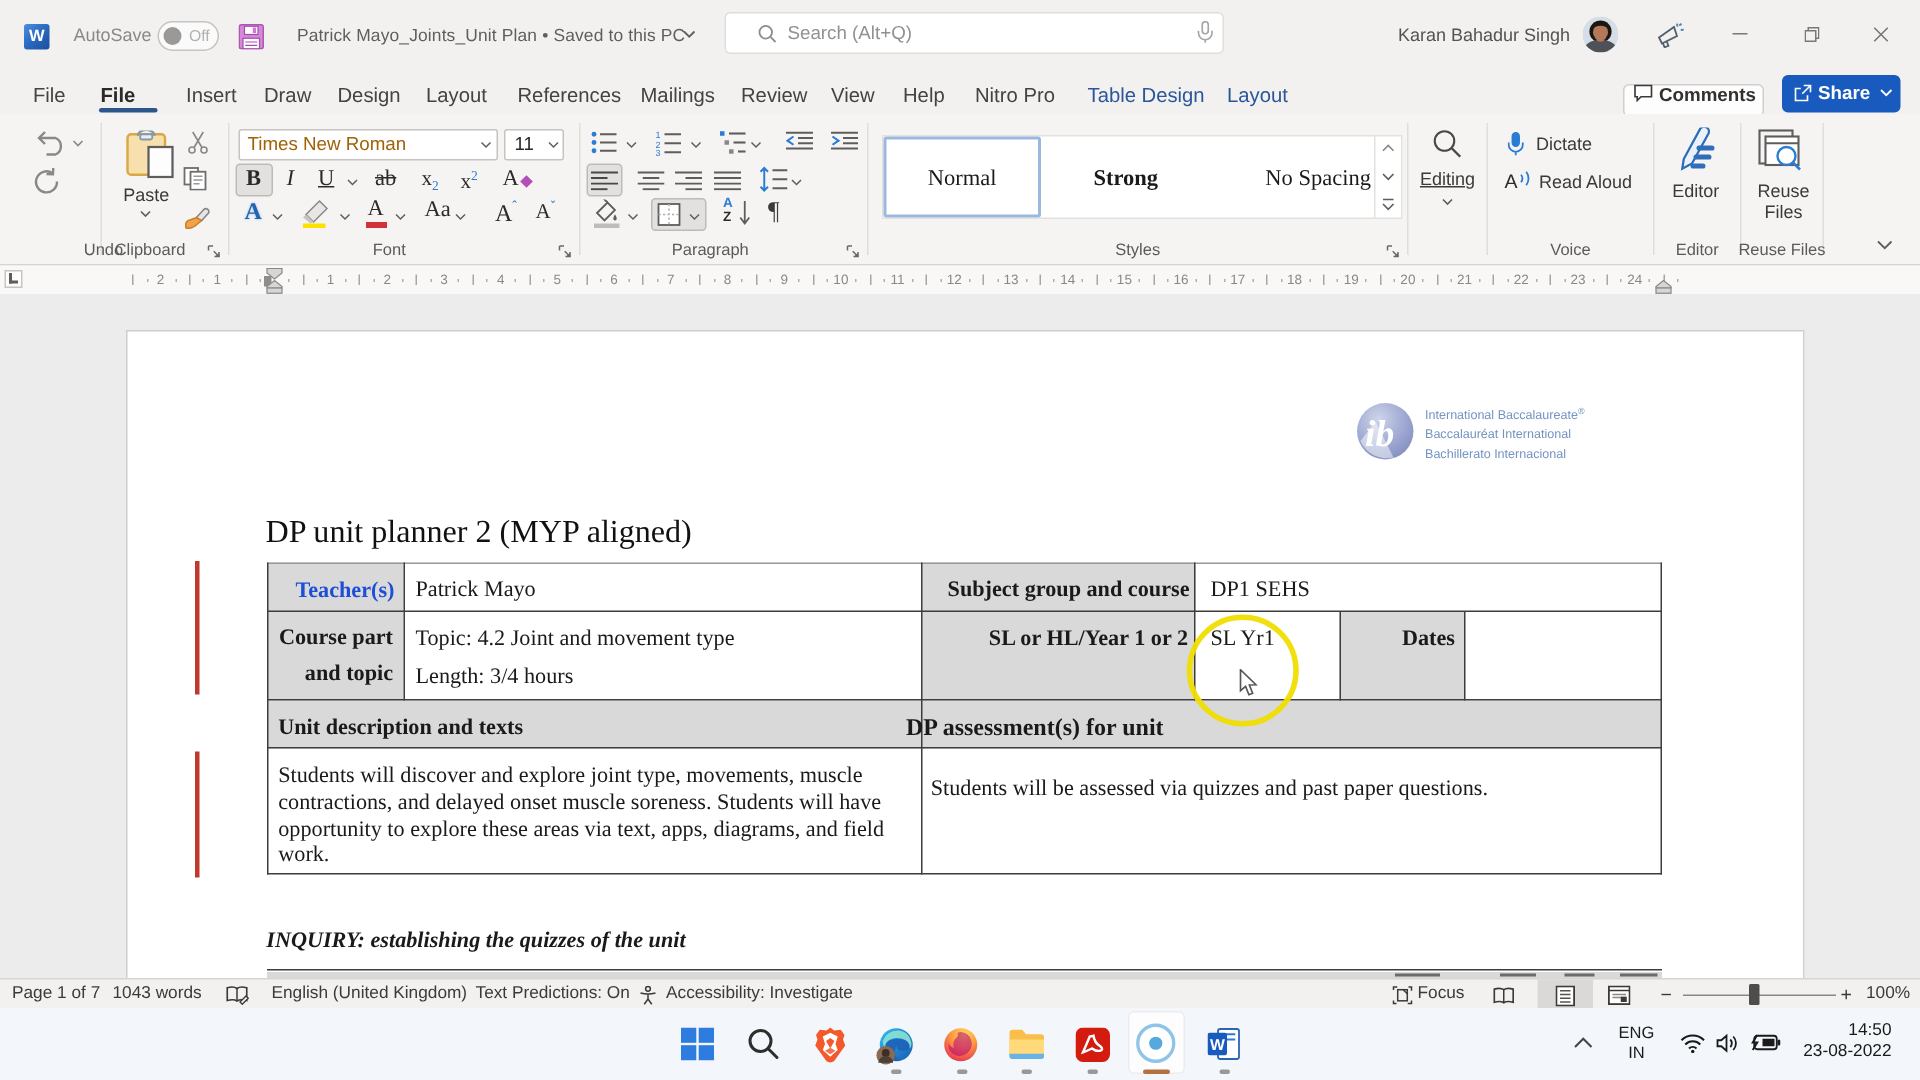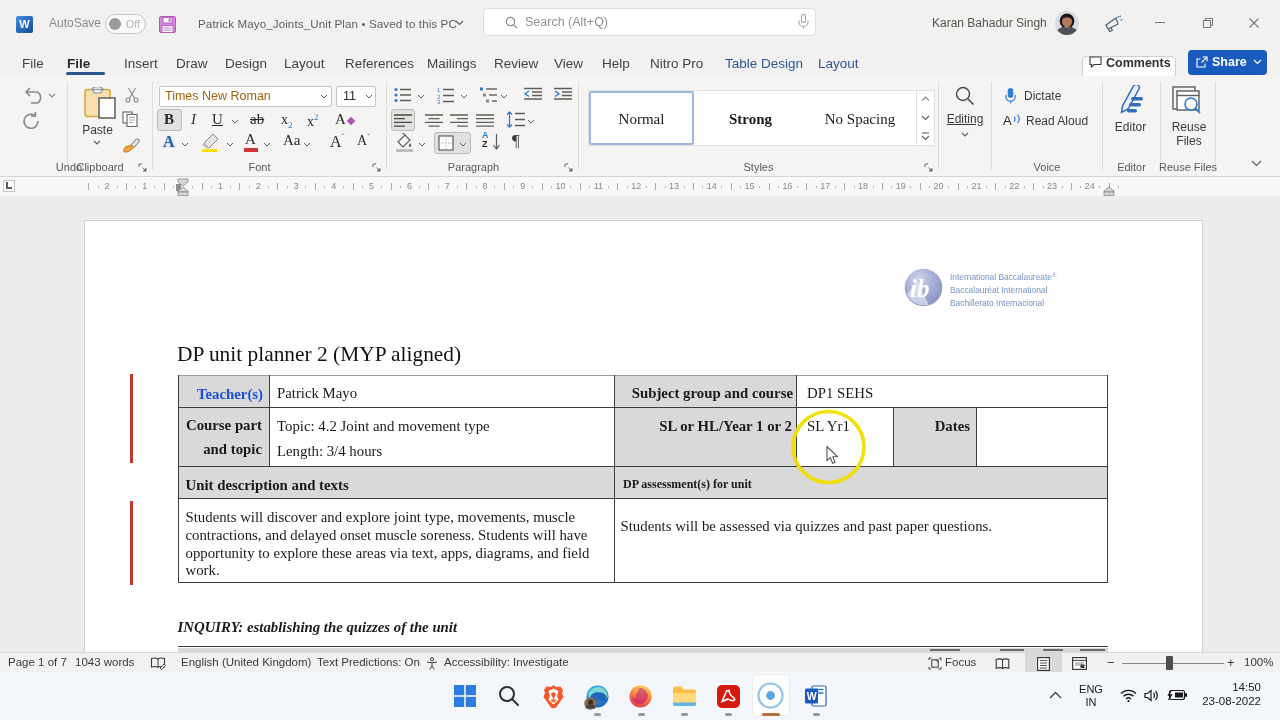--- a/index.html
+++ b/index.html
@@ -316,21 +316,21 @@
   <svg class="abs" style="left:564px;top:87px;" width="9" height="9" viewBox="0 0 9 9">
       <path d="M1 1 h3 M1 1 v3 M8 5 v3 h-3 M8 8 L4.5 4.5" stroke="#6a6866" stroke-width="1" fill="none"></path>
       <path d="M8.3 8.3 L5.6 7.9 L7.9 5.6 Z" fill="#6a6866"></path>
     </svg>
 
   <div class="abs" style="left:588px;top:14px;width:347px;height:56px;background:#fff;border:1px solid #e3e1df;"></div>
   <div class="abs" style="left:916px;top:14px;width:1px;height:56px;background:#e3e1df;"></div>
   <div class="abs" style="left:589px;top:15px;width:105px;height:54px;background:#fff;border:2px solid #9cb8dd;border-radius:2px;"></div>
   <div class="abs serif" style="left:589px;top:35px;width:105px;text-align:center;font-size:15px;color:#1a1a1a;">Normal</div>
   <div class="abs serif" style="left:697px;top:35px;width:107px;text-align:center;font-size:15px;font-weight:bold;color:#1a1a1a;">Strong</div>
-  <div class="abs serif" style="left:806px;top:35px;width:108px;text-align:center;font-size:15px;color:#1a1a1a;">No Spacing</div>
+  <div class="abs serif" style="left:806px;top:35px;width:108px;text-align:right;font-size:15px;color:#1a1a1a;">No Spacing</div>
   <svg class="abs" style="left:921px;top:20px;" width="9" height="6" viewBox="0 0 9 6">
       <path d="M1 4.5 L4.5 1 L8 4.5" fill="none" stroke="#8a8886" stroke-width="1.1"></path>
     </svg>
   <svg class="abs" style="left:921px;top:39px;" width="9" height="6" viewBox="0 0 9 6">
       <path d="M1 1 L4.5 4.5 L8 1" fill="none" stroke="#5f5d5b" stroke-width="1.1"></path>
     </svg>
   <svg class="abs" style="left:921px;top:56px;" width="9" height="9" viewBox="0 0 9 9">
       <path d="M1 1 h7" stroke="#5f5d5b" stroke-width="1.1"></path>
       <path d="M1 4 L4.5 7.5 L8 4" fill="none" stroke="#5f5d5b" stroke-width="1.1"></path>
     </svg>
@@ -559,21 +559,21 @@
   <div class="abs serif" style="left:807px;top:188.5px;font-size:14.8px;color:#1a1a1a;">DP1 SEHS</div>
 
   <div class="abs serif" style="left:178px;top:216.5px;width:84px;text-align:right;font-size:14.8px;font-weight:bold;color:#1a1a1a;line-height:24px;">Course part and topic</div>
   <div class="abs serif" style="left:277px;top:221.5px;font-size:14.8px;color:#1a1a1a;">Topic: 4.2 Joint and movement type</div>
   <div class="abs serif" style="left:277px;top:246.5px;font-size:14.8px;color:#1a1a1a;">Length: 3/4 hours</div>
   <div class="abs serif" style="left:614px;top:222px;width:178px;text-align:right;font-size:14.8px;font-weight:bold;color:#1a1a1a;">SL or HL/Year 1 or 2</div>
   <div class="abs serif" style="left:807px;top:222px;font-size:14.8px;color:#1a1a1a;">SL Yr1</div>
   <div class="abs serif" style="left:893px;top:222px;width:77px;text-align:right;font-size:14.8px;font-weight:bold;color:#1a1a1a;">Dates</div>
 
   <div class="abs serif" style="left:185.5px;top:281px;font-size:14.8px;font-weight:bold;color:#1a1a1a;">Unit description and texts</div>
-  <div class="abs serif" style="left:623px;top:281px;font-size:12px;font-weight:bold;color:#1a1a1a;">DP assessment(s) for unit</div>
+  <div class="abs serif" style="left:604px;top:281px;font-size:16px;font-weight:bold;color:#1a1a1a;">DP assessment(s) for unit</div>
 
   <div class="abs serif" style="left:185.5px;top:313px;width:420px;font-size:14.8px;line-height:17.8px;color:#1a1a1a;">Students will discover and explore joint type, movements, muscle contractions, and delayed onset muscle soreness. Students will have opportunity to explore these areas via text, apps, diagrams, and field work.</div>
   <div class="abs serif" style="left:620.5px;top:322px;width:480px;font-size:14.8px;line-height:17.8px;color:#1a1a1a;">Students will be assessed via quizzes and past paper questions.</div>
 
   <div class="abs serif" style="left:177.5px;top:422.5px;font-size:14.8px;font-weight:bold;font-style:italic;color:#1a1a1a;">INQUIRY: establishing the quizzes of the unit</div>
 
   <div class="abs" style="left:178px;top:450px;width:930px;height:1.4px;background:#3d3d3d;"></div>
   <div class="abs" style="left:178px;top:451.5px;width:930px;height:5px;background:#d9d9d9;"></div>
   <div class="abs" style="left:930px;top:453px;width:30px;height:2px;background:#6b6b6b;"></div>
   <div class="abs" style="left:1000px;top:453px;width:24px;height:2px;background:#6b6b6b;"></div>

